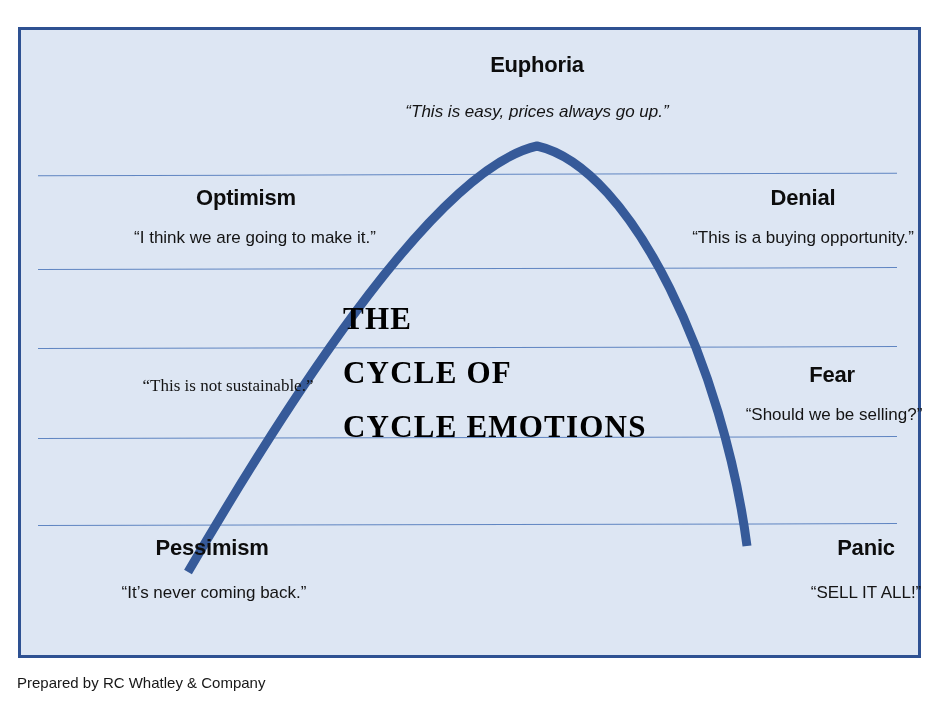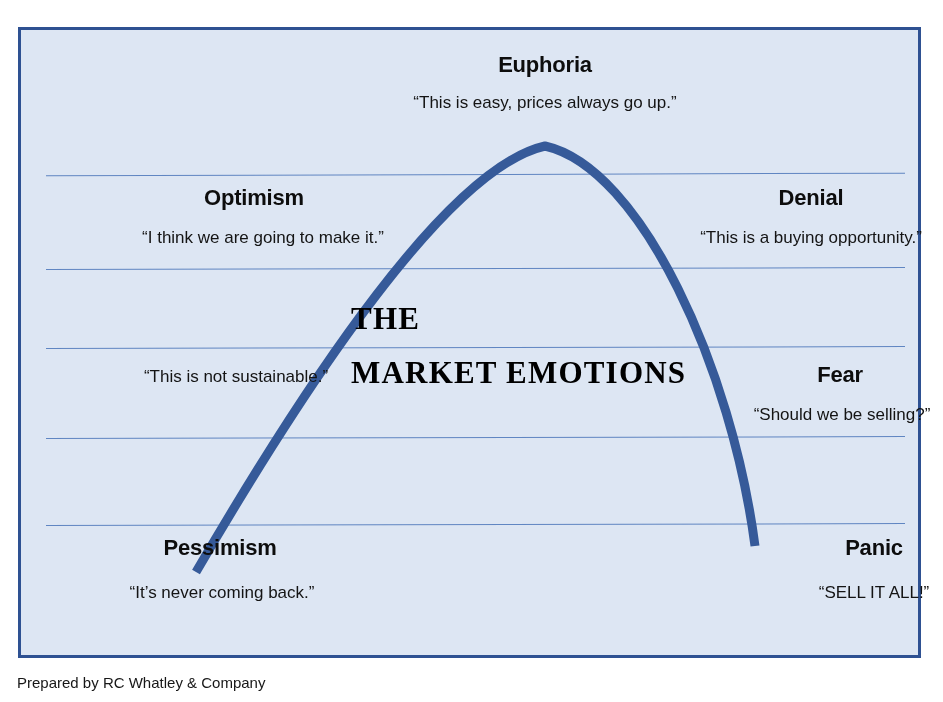--- a/index.html
+++ b/index.html
@@ -24,21 +24,21 @@
     width: 903px;
     height: 631px;
     box-sizing: border-box;
     background: #dde6f3;
     border: 3px solid #2e5192;
   }
 
   
   #stage {
     position: absolute;
-    left: 8px;
+    left: 0;
     top: 0;
     width: 893px;
     height: 702px;
     padding-left: 16px;
   }
 
   
   .divider {
     position: absolute;
     height: 0;
@@ -120,52 +120,53 @@
   <div class="divider" style="left:38px; top:524px; width:859px; transform: rotate(-0.12deg);"></div>
 
   <svg id="curve-layer" viewBox="0 0 943 702" width="943" height="702" xmlns="http://www.w3.org/2000/svg">
     <path d="M 188 572
              C 300 380, 440 168, 537 146
              C 634 168, 724 370, 747 546" fill="none" stroke="#365a99" stroke-width="9" stroke-linecap="butt"></path>
   </svg>
 
   <div class="stage-block align-center" style="left:337px; top:52px; width:400px;">
     <div class="stage-title">Euphoria</div>
-    <div class="stage-quote" style="margin-top:15px;">“This is easy, prices always go up.”</div>
+    <div class="stage-quote" style="margin-top:24px;font-style:italic;">“This is easy, prices always go up.”</div>
   </div>
 
   <div class="stage-block align-left" style="left:86px; top:185px; width:320px;">
     <div class="stage-title">Optimism</div>
     <div class="stage-quote" style="margin-top:17px; margin-left:18px;">“I think we are going to make it.”</div>
   </div>
 
   <div class="stage-block align-left" style="left:653px; top:185px; width:300px;">
     <div class="stage-title">Denial</div>
     <div class="stage-quote" style="margin-top:17px; margin-left:0px;">“This is a buying opportunity.”</div>
   </div>
 
   <div class="stage-block align-left" style="left:66px; top:362px; width:320px;">
-    <div class="stage-quote" style="margin-top:5px; margin-left:4px;">“This is not sustainable.”</div>
+    <div class="stage-quote" style="margin-top:14px; margin-left:4px;font-family:Liberation Serif, serif;">“This is not sustainable.”</div>
   </div>
 
   <div class="stage-block align-left" style="left:52px; top:535px; width:320px;">
     <div class="stage-title">Pessimism</div>
     <div class="stage-quote" style="margin-top:22px; margin-left:4px;">“It’s never coming back.”</div>
   </div>
 
   <div class="stage-block align-left" style="left:727px; top:362px; width:210px;">
     <div class="stage-title">Fear</div>
     <div class="stage-quote" style="margin-top:17px; margin-left:4px;">“Should we be selling?”</div>
   </div>
 
   <div class="stage-block align-left" style="left:766px; top:535px; width:200px;">
     <div class="stage-title">Panic</div>
     <div class="stage-quote" style="margin-top:22px; margin-left:0px;">“SELL IT ALL!”</div>
   </div>
 
   <div id="center-title">
     <div class="tline">THE</div>
-    <div class="tline">MARKET EMOTIONS</div>
+    <div class="tline">CYCLE OF</div>
+    <div class="tline">CYCLE EMOTIONS</div>
   </div>
 
 </div>
 
 <div id="footer-caption">Prepared by RC Whatley &amp; Company</div>
 
 </body></html>

